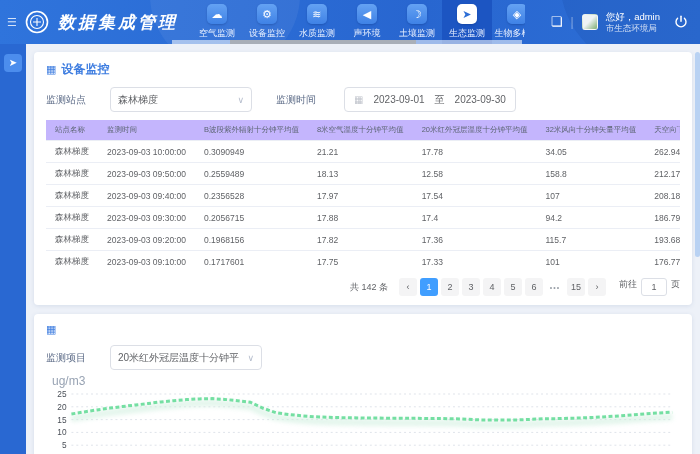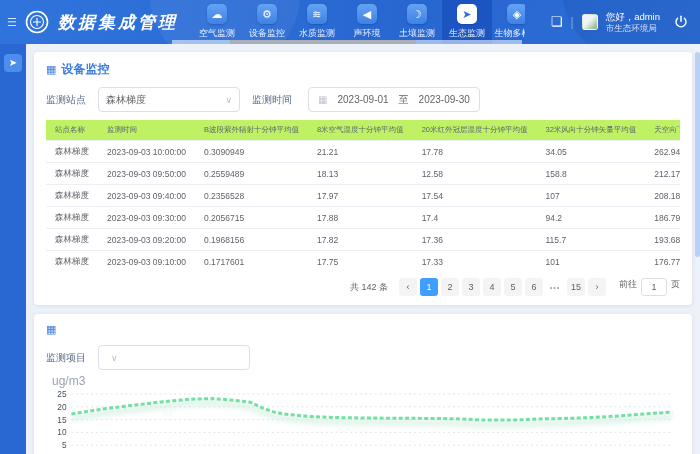--- a/index.html
+++ b/index.html
@@ -50,21 +50,21 @@
   .content { flex:1; padding:8px 8px 0 8px; overflow:hidden; position:relative; }
 
   .card { background:#fff; border-radius:4px; box-shadow:0 1px 4px rgba(60,90,150,.13);
     padding:9px 12px; }
   .card + .card { margin-top:9px; }
   .card-header { display:flex; align-items:center; gap:5px; color:#3e7de0;
     font-weight:bold; font-size:12px; }
   .hdr-icon { font-size:11px; font-weight:normal; }
 
   .filter-row { display:flex; align-items:center; margin-top:9px; font-size:10px;
-    color:#5c6b87; gap:12px; }
+    color:#5c6b87; gap:24px; }
   .fl-label { flex:none; }
   .select { height:25px; border:1px solid #dcdfe6; border-radius:4px; background:#fff;
     display:flex; align-items:center; justify-content:space-between; padding:0 7px;
     color:#606266; cursor:pointer; }
   .station-select { width:142px; }
   .item-select { width:152px; }
   .select .sel-val { overflow:hidden; white-space:nowrap; }
   .chevron { color:#b4bccc; font-size:9px; margin-left:5px; flex:none; }
   .date-range { height:25px; border:1px solid #dcdfe6; border-radius:4px; background:#fff;
     display:flex; align-items:center; gap:10px; padding:0 9px; color:#606266; cursor:pointer; margin-left:4px; }
@@ -72,21 +72,21 @@
   .search-btn { height:25px; background:#3b87f0; color:#fff; border:none; border-radius:4px;
     padding:0 13px; font-size:10px; display:flex; align-items:center; gap:4px;
     margin-left:14px; cursor:pointer; font-family:inherit; }
 
   
   .table-wrap { margin-top:8px; height:151px; overflow-x:auto; overflow-y:hidden; }
   .table-wrap::-webkit-scrollbar { height:7px; }
   .table-wrap::-webkit-scrollbar-thumb { background:#c8c8c8; border-radius:4px; }
   .table-wrap::-webkit-scrollbar-track { background:#f2f2f2; }
   table { border-collapse:collapse; white-space:nowrap; }
-  th { background:#bef264; color:#5b6472; font-weight:normal; font-size:7.5px;
+  th { background:#c4b5fd; color:#5b6472; font-weight:normal; font-size:7.5px;
     text-align:left; padding:5px 9px; border-bottom:1px solid #ebeef5; }
   td { font-size:8.5px; color:#606266; padding:4.5px 9px; border-bottom:1px solid #ebeef5; }
 
   
   .pagination { display:flex; align-items:center; justify-content:flex-end;
     margin-top:7px; font-size:9px; color:#606266; gap:3px; }
   .pg-total { margin-right:8px; }
   .page-btn { min-width:18px; height:18px; padding:0 3px; border-radius:3px; background:#f4f4f5;
     display:inline-flex; align-items:center; justify-content:center; cursor:pointer; color:#606266; }
   .page-btn.active { background:#409eff; color:#fff; }
@@ -319,20 +319,21 @@
       </div>
     </section>
 
     <section class="card trend-card">
       <div class="card-header">
         <span class="hdr-icon">▦</span>
       </div>
       <div class="filter-row">
         <span class="fl-label">监测项目</span>
         <div class="select item-select">
+          <span class="sel-val">20米红外冠层温度十分钟平</span>
           <span class="chevron">∨</span>
         </div>
       </div>
       <div class="chart-area">
         <div class="unit-label">ug/m3</div>
         <svg id="trend-svg" viewBox="0 0 648 86" preserveAspectRatio="none">
           <defs>
               <filter id="blurf" x="-20%" y="-60%" width="140%" height="260%">
                 <feGaussianBlur stdDeviation="2.2"></feGaussianBlur>
               </filter>

